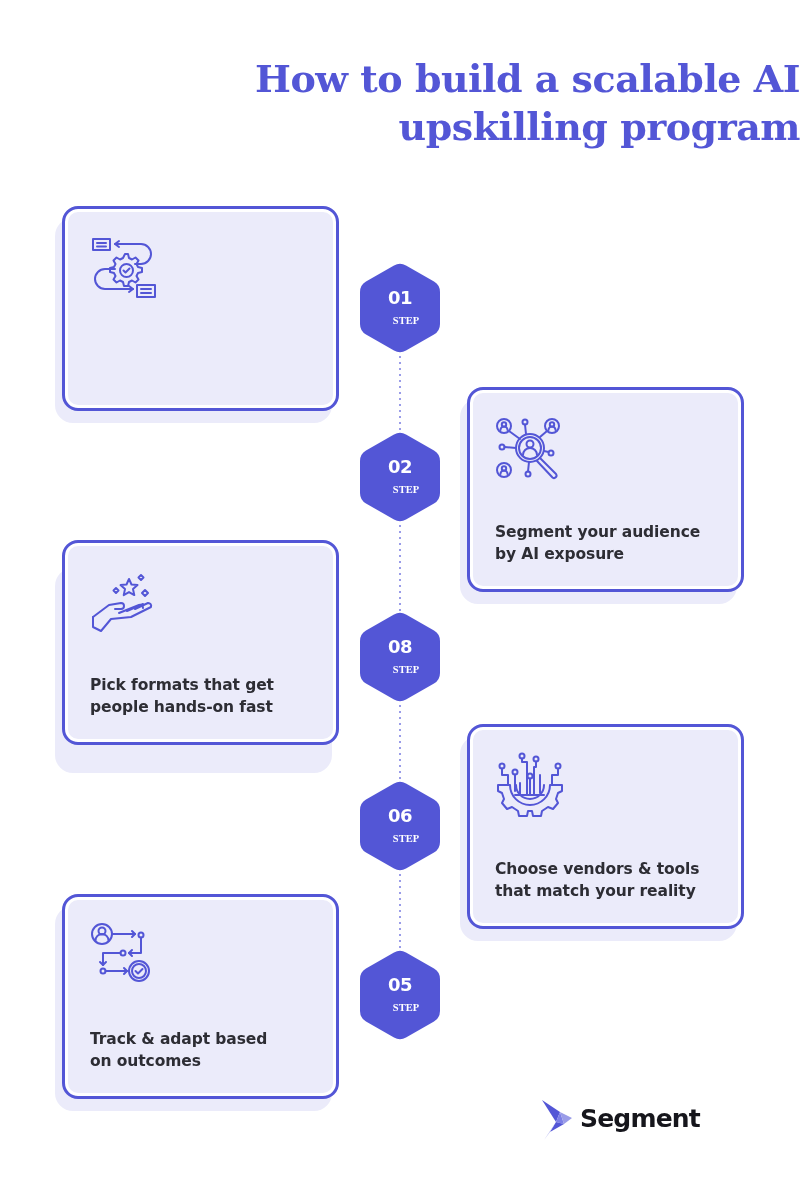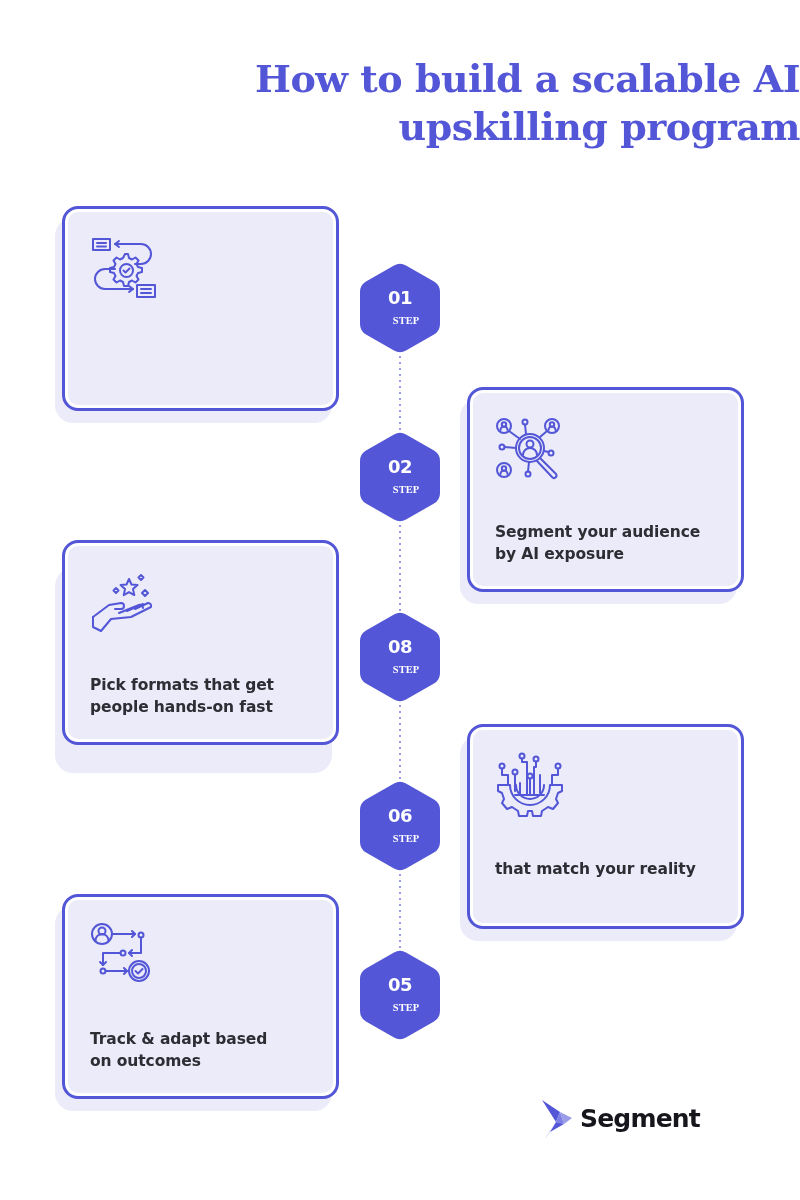--- a/index.html
+++ b/index.html
@@ -167,20 +167,21 @@
       <circle cx="21" cy="21" r="2.5"></circle>
         <path d="M21 23.5 V40"></path>
       <circle cx="36" cy="25" r="2.5"></circle>
         <path d="M36 27.5 V44"></path>
       <path d="M26 32 V44"></path>
         <path d="M46 24 V42"></path>
       <path d="M21 44 H50"></path>
     </svg>
   </div>
   <div class="label">
+    <div>Choose vendors &amp; tools</div>
     <div>that match your reality</div>
   </div>
 </div>
 
 <div class="card-shadow" style="left:55px;top:906px;"></div>
 <div class="card" style="left:62px;top:894px;">
   <div class="icon">
     <svg viewBox="0 0 72 72" fill="none" stroke="#5356d6" stroke-width="2" stroke-linecap="round" stroke-linejoin="round">
       <circle cx="13" cy="13" r="10"></circle>
       <circle cx="13" cy="10" r="3.5"></circle>

